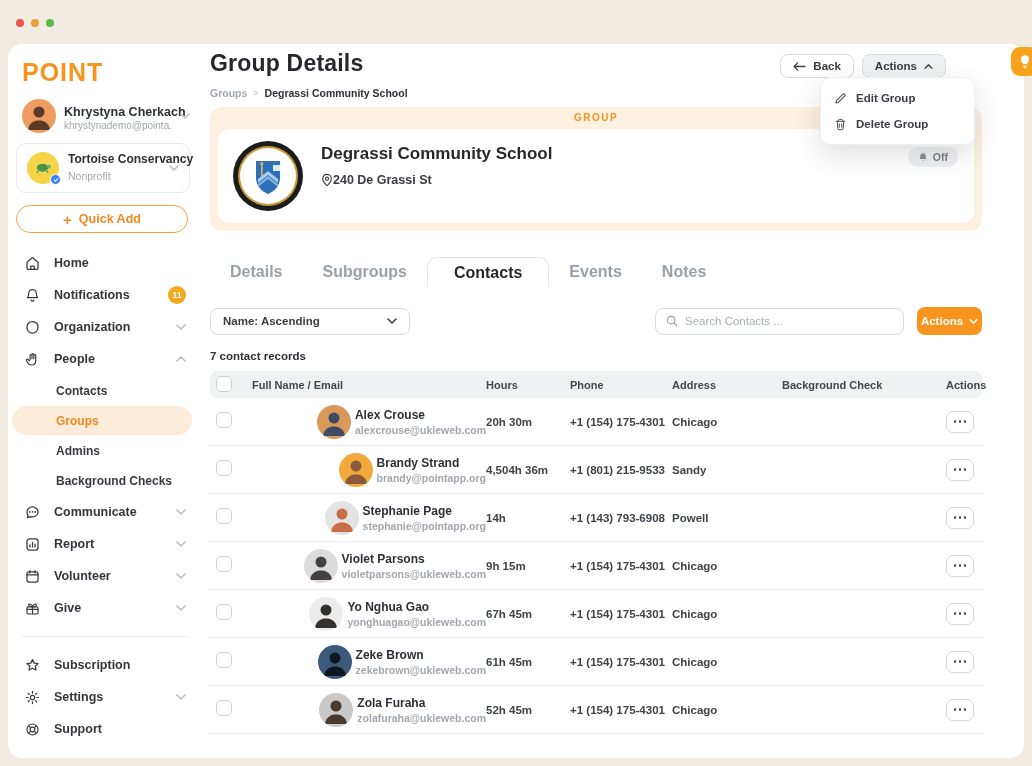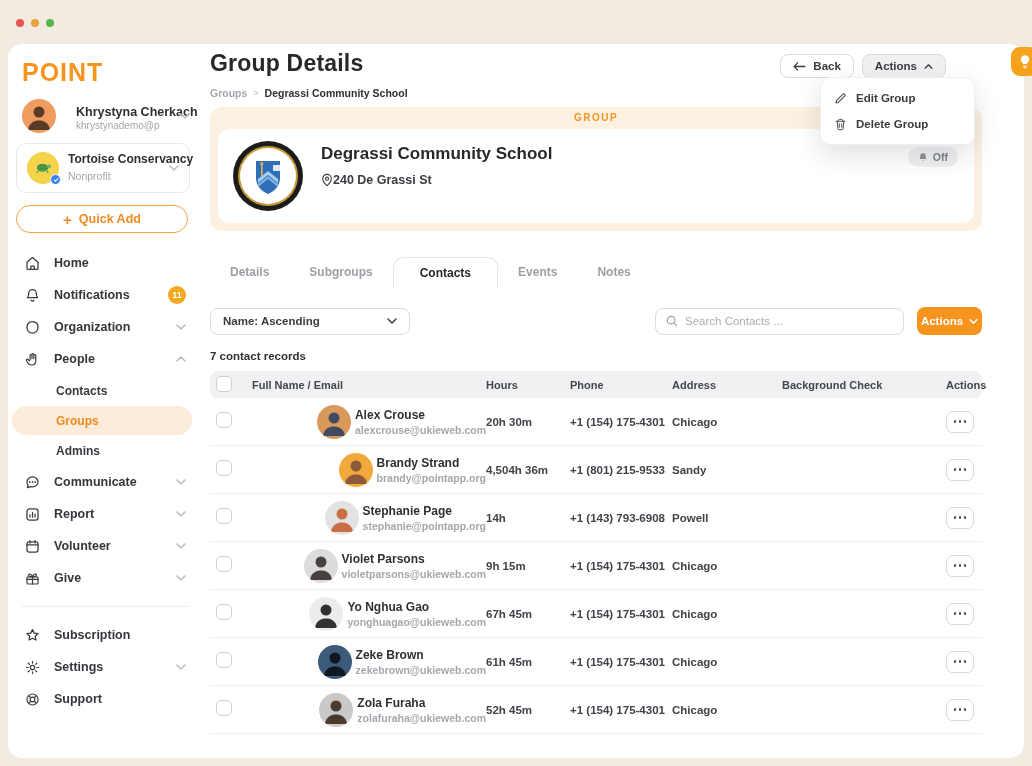--- a/index.html
+++ b/index.html
@@ -9,21 +9,21 @@
   .stage { position:absolute; inset:0; }
   .traffic { position:absolute; top:19px; left:16px; display:flex; gap:7px; }
   .traffic .dot { width:8px; height:8px; border-radius:50%; }
 
   .window { position:absolute; left:8px; top:44px; width:1016px; height:714px; background:#ffffff; border-radius:14px; display:flex; }
 
   
   .sidebar { width:194px; flex:0 0 194px; padding-top:8px; position:relative; }
   .logo { font-size:25px; font-weight:800; letter-spacing:1px; color:#f7941e; margin:6px 0 12px 14px; }
 
-  .user-row { display:flex; align-items:center; gap:20px; margin:0 12px 10px 14px; cursor:pointer; }
+  .user-row { display:flex; align-items:center; gap:8px; margin:0 12px 10px 14px; cursor:pointer; }
   .avatar-circ { width:34px; height:34px; border-radius:50%; overflow:hidden; position:relative; flex:0 0 34px; }
   .avatar-circ svg { position:absolute; inset:0; }
   .user-meta { flex:1; min-width:0; }
   .user-name { font-size:12.5px; font-weight:700; color:#2f3035; white-space:nowrap; }
   .user-email { font-size:10px; color:#a3a7ad; white-space:nowrap; overflow:hidden; }
   .chev { color:#b9bec4; display:inline-flex; }
   .chev.up svg { transform:rotate(180deg); }
 
   .org-card { display:flex; align-items:center; gap:9px; margin:0 12px 12px 8px; padding:8px 10px; background:#fff; border:1px solid #e7e9ec; border-radius:10px; cursor:pointer; }
   .org-avatar { width:32px; height:32px; border-radius:50%; position:relative; flex:0 0 32px; display:flex; align-items:center; justify-content:center; }
@@ -70,21 +70,21 @@
   .banner-tag { text-align:center; font-size:10px; font-weight:800; letter-spacing:1.5px; color:#f79421; height:14px; }
   .banner-card { margin-top:3px; background:#fff; border-radius:12px; height:94px; display:flex; align-items:flex-start; padding:11px 14px; gap:17px; position:relative; }
   .school-logo { width:72px; height:72px; flex:0 0 72px; }
   .bc-texts { padding-top:4px; }
   .group-name { font-size:17px; font-weight:800; color:#27282c; }
   .group-addr { margin-top:9px; display:flex; align-items:center; font-size:12.5px; font-weight:600; color:#3b3c41; }
   .status-pill { position:absolute; top:18px; right:16px; height:20px; border-radius:10px; background:#eff0f2; display:flex; align-items:center; gap:5px; padding:0 10px; font-size:10.5px; font-weight:700; color:#7d8287; }
 
   
   .tabs { margin-top:26px; display:flex; align-items:flex-end; height:30px; }
-  .tab { padding:0 20px; font-size:12px; font-weight:700; color:#9ba0a6; cursor:pointer; height:30px; display:flex; align-items:center; }
+  .tab { padding:0 20px; font-size:16px; font-weight:700; color:#9ba0a6; cursor:pointer; height:30px; display:flex; align-items:center; }
   .tab.active { background:#fff; border:1px solid #e4e6e9; border-bottom:none; border-radius:10px 10px 0 0; color:#27282c; padding:0 26px; }
 
   
   .toolbar { margin-top:20px; display:flex; align-items:center; }
   .sort-select { width:200px; height:27px; border:1px solid #d9dcdf; border-radius:8px; display:flex; align-items:center; justify-content:space-between; padding:0 12px; font-size:11.5px; font-weight:600; color:#3b3c41; cursor:pointer; background:#fff; }
   .toolbar-right { margin-left:auto; display:flex; gap:13px; align-items:center; }
   .search-box { width:249px; height:27px; border:1px solid #d9dcdf; border-radius:8px; display:flex; align-items:center; padding:0 10px; gap:7px; background:#fff; }
   .search-box input { border:none; outline:none; flex:1; font-size:11.5px; font-family:inherit; color:#3b3c41; background:transparent; }
   .search-box input::placeholder { color:#a8adb3; }
   .btn-actions-orange { width:65px; height:28px; background:#f7941d; border:none; border-radius:8px; color:#fff; font-size:11.5px; font-weight:700; display:flex; align-items:center; justify-content:center; gap:6px; cursor:pointer; font-family:inherit; }
@@ -219,20 +219,23 @@
           </div>
           <div class="menu-sub">
             <span class="ms-label">Contacts</span>
           </div>
           <div class="menu-sub active">
             <span class="ms-label">Groups</span>
           </div>
           <div class="menu-sub">
             <span class="ms-label">Admins</span>
           </div>
+          <div class="menu-sub">
+            <span class="ms-label">Background Checks</span>
+          </div>
           <div class="menu-item">
             <span class="mi-icon">
               <svg viewBox="0 0 20 20" width="17" height="17" fill="none" stroke="currentColor" stroke-width="1.5" stroke-linejoin="round">
                 <path d="M10 3.5c3.6 0 6.5 2.6 6.5 5.8s-2.9 5.8-6.5 5.8c-.7 0-1.4-.1-2-.3L4 16l.8-2.6C3.7 12.3 3.5 10.9 3.5 9.3 3.5 6.1 6.4 3.5 10 3.5z"></path>
                 <path d="M6.8 9.3h.01M10 9.3h.01M13.2 9.3h.01" stroke-width="2" stroke-linecap="round"></path>
               </svg>
             </span>
             <span class="mi-label">Communicate</span>
             <span class="chev">
               <svg viewBox="0 0 10 6" width="10" height="6">

